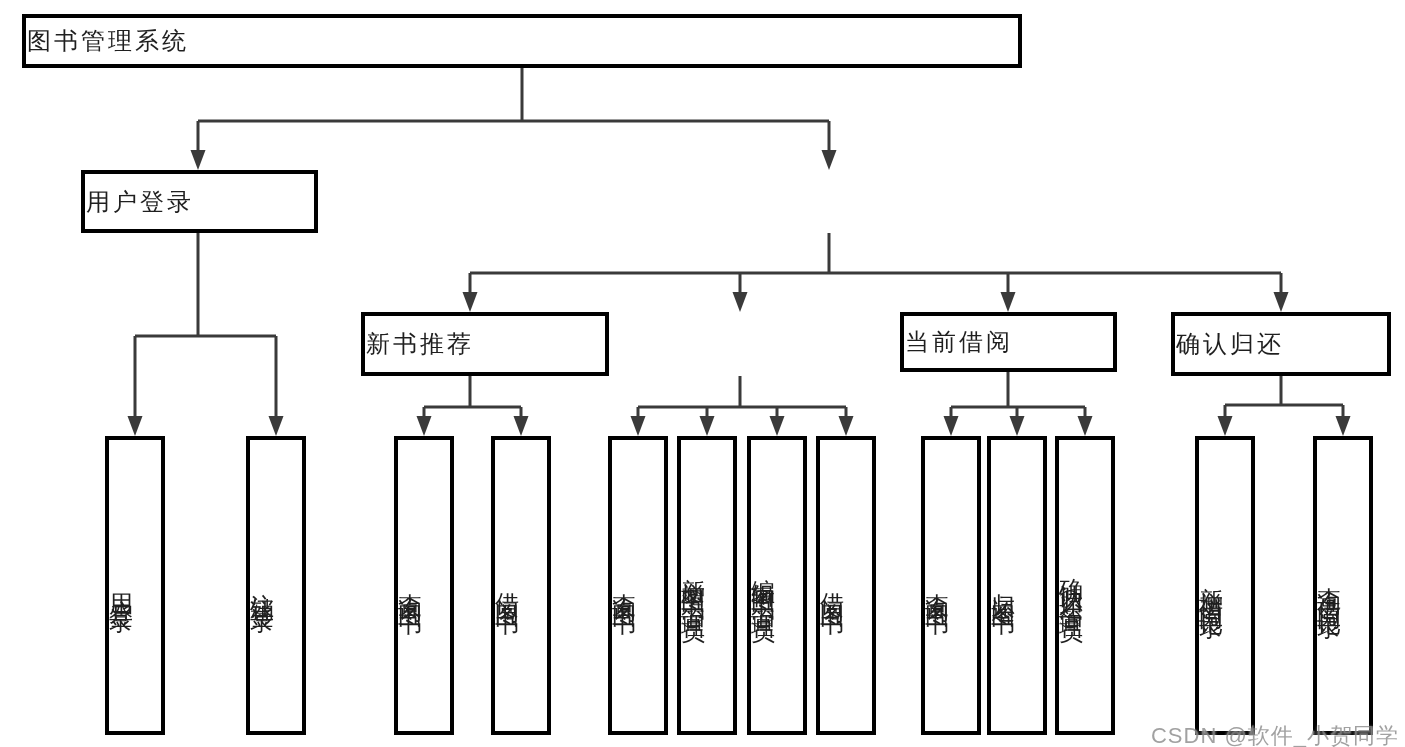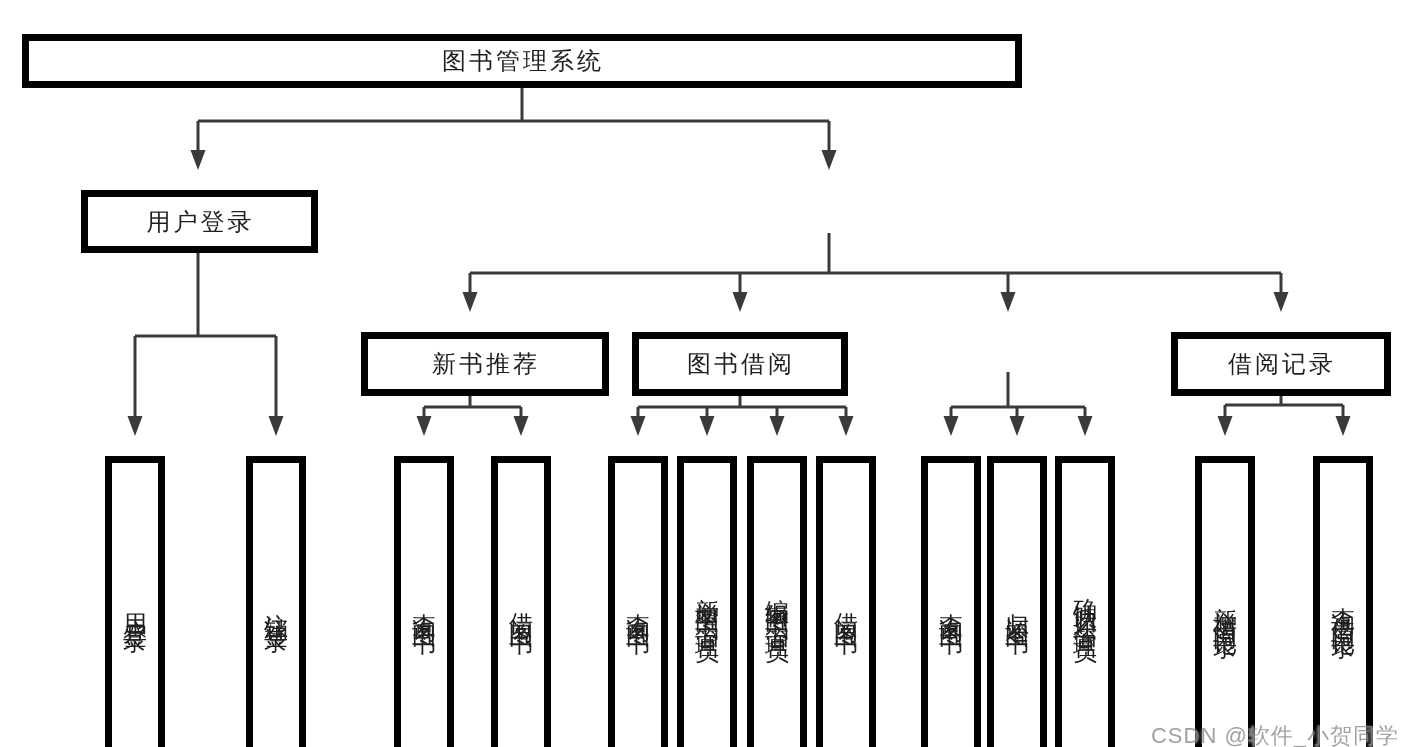--- a/index.html
+++ b/index.html
@@ -3,22 +3,22 @@
 <meta charset="utf-8">
 <style>
   html,body{margin:0;padding:0;background:#ffffff;}
   .canvas{
     position:relative;width:1405px;height:747px;background:#ffffff;
     font-family:"Liberation Sans","DejaVu Sans",sans-serif;color:#1f1f1f;overflow:hidden;
   }
   .connectors{position:absolute;left:0;top:0;width:1405px;height:747px;z-index:1;}
   .node{
     position:absolute;box-sizing:border-box;background:#ffffff;
-    border:7px solid #000000;display:flex;align-items:center;justify-content:center;
-    z-index:2;font-size:24px;letter-spacing:3px;white-space:nowrap;margin-top:20px;
+    border:4px solid #000000;display:flex;align-items:center;
+    z-index:2;font-size:24px;letter-spacing:3px;white-space:nowrap;
   }
   .node .hlabel{transform:translateX(1px);}
   .vnode span{
     writing-mode:vertical-rl;text-orientation:mixed;
     font-size:24px;letter-spacing:6px;line-height:1;
   }
   .watermark{
     position:absolute;top:713px;right:6px;z-index:6;
     font-size:22px;letter-spacing:1px;color:rgba(125,125,125,0.72);
     text-shadow:0 1px 3px rgba(255,255,255,0.9);
@@ -73,25 +73,25 @@
     <span class="hlabel">图书管理系统</span>
   </div>
 
   <div class="node" style="left:81px;top:170px;width:237px;height:63px">
     <span class="hlabel">用户登录</span>
   </div>
 
   <div class="node" style="left:361px;top:312px;width:248px;height:64px">
     <span class="hlabel">新书推荐</span>
   </div>
-  <div class="node" style="left:632px;top:312px;width:216px;height:64px">
-    <span class="hlabel">图书借阅</span>
+  <div class="node" style="left:900px;top:312px;width:217px;height:60px">
+    <span class="hlabel">当前借阅</span>
   </div>
   <div class="node" style="left:1171px;top:312px;width:220px;height:64px">
-    <span class="hlabel">借阅记录</span>
+    <span class="hlabel">确认归还</span>
   </div>
 
   <div class="node vnode" style="left:105px;top:436px;width:60px;height:299px">
     <span>用户登录</span>
   </div>
   <div class="node vnode" style="left:246px;top:436px;width:60px;height:299px">
     <span>注销登录</span>
   </div>
 
   <div class="node vnode" style="left:394px;top:436px;width:60px;height:299px">

